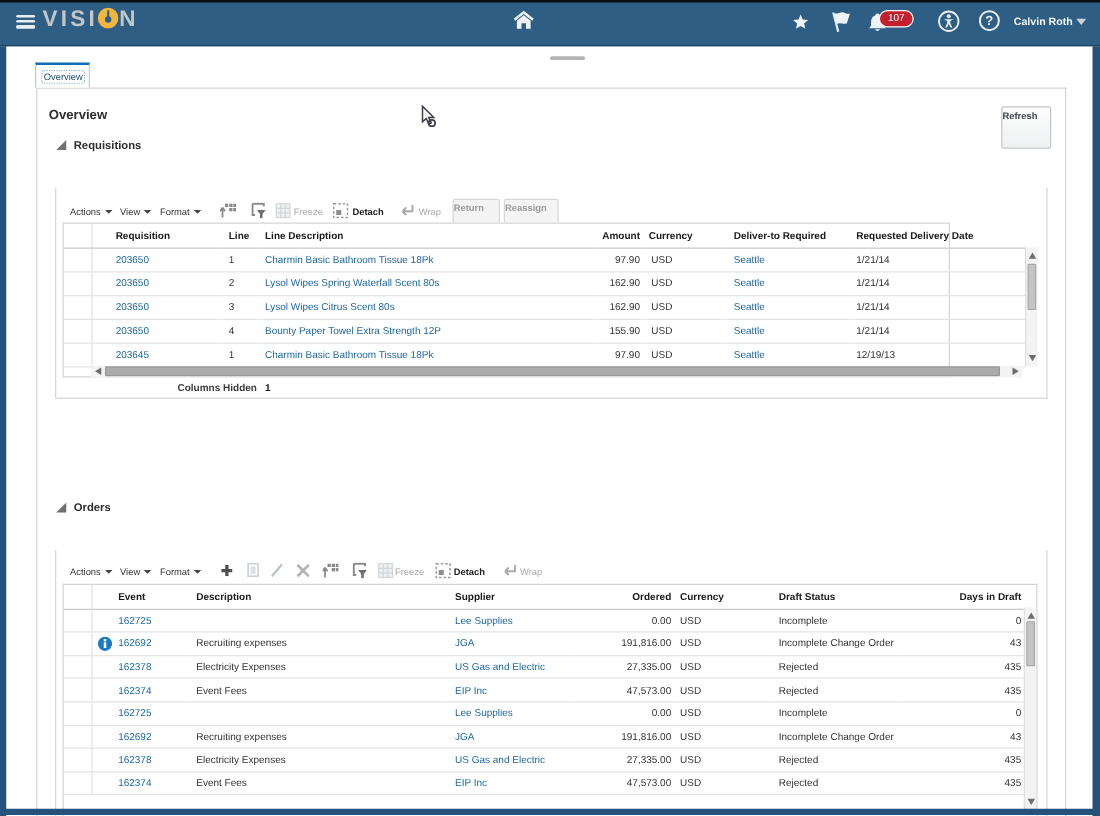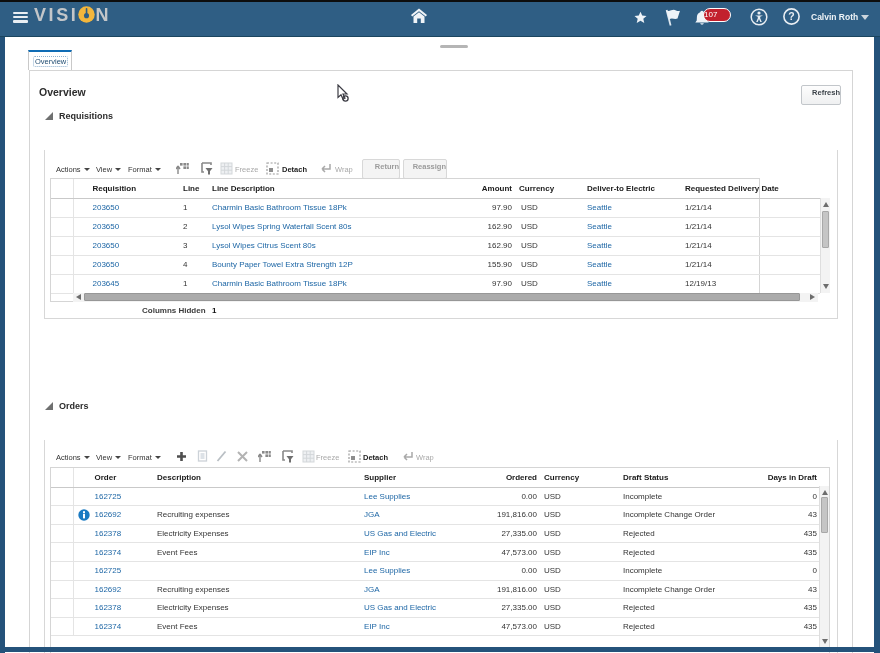--- a/index.html
+++ b/index.html
@@ -12,38 +12,38 @@
   border-top:2px solid #0d0d0d;border-bottom:1px solid #1b455f}
 #hamb div{position:absolute;left:0;width:15px;height:2.6px;background:#e9eef3;border-radius:1px}
 #logo{position:absolute;left:34px;top:3px;height:24px;color:#c7c9cb;font-weight:bold;
   font-size:18px;letter-spacing:2.6px;white-space:nowrap;color:#c3c6c9}
 .nbicon{position:absolute}
 #search{position:absolute;left:441px;top:4px;width:183px;height:20px;background:#45739b;
   border:1px solid #55809f;border-radius:10px}
 #search span{position:absolute;left:10px;top:5px;font-size:8.5px;color:#bfd0de}
 #badge{position:absolute;left:703px;top:6px;width:28px;height:14px;background:#c2202d;
   border:1.5px solid #fff;border-radius:8px;color:#fff;font-size:8px;font-weight:normal;
-  text-align:left;line-height:11px}
+  text-align:center;line-height:11px}
 #uname{position:absolute;left:811px;top:10px;font-size:8.5px;font-weight:bold;color:#eef3f7}
 
 #ledge{position:absolute;left:0;top:37px;width:5px;height:616px;background:#24527a;z-index:9}
 #redge{position:absolute;left:874px;top:37px;width:6px;height:616px;background:#24527a;z-index:9}
 #bedge{position:absolute;left:0;top:647px;width:880px;height:5px;background:#24527a;z-index:9}
 #grip{position:absolute;left:440px;top:45px;width:28px;height:3px;background:#b5b5b5;border-radius:2px}
 
 #ovtab{position:absolute;left:28px;top:50px;width:44px;height:20px;background:#fff;
   border:1px solid #c9c9c9;border-top:2px solid #0f6cb5;border-bottom:none;z-index:3}
 #ovtab span{position:absolute;left:4px;top:4px;font-size:7.5px;color:#1c4a70;
   border:1px dotted #8fb2d0;border-radius:2px;padding:0 1px}
 #panel{position:absolute;left:29px;top:70px;width:824px;height:583px;background:#fff;
   border:1px solid #d5d5d5;border-bottom:none}
 h1.pgtitle{position:absolute;left:39px;top:85.5px;font-size:10.5px;font-weight:bold;color:#2d2d2d}
-.btn{position:absolute;height:20px;border:1px solid #c2c6ca;border-radius:2px;
+.btn{position:absolute;height:34px;border:1px solid #c2c6ca;border-radius:2px;
   background:linear-gradient(#fdfdfd,#eff0f1);font-size:7.5px;font-weight:bold;color:#3d444b;
-  text-align:right;line-height:14px}
+  text-align:left;line-height:14px}
 .btn.dis{color:#9b9b9b;background:#f4f4f4;border-color:#d8d8d8;font-weight:bold}
 
 .sechdr{position:absolute;font-size:9px;font-weight:bold;color:#2d2d2d}
 .disc{position:absolute;width:0;height:0;border-left:8px solid transparent;border-bottom:8px solid #6f7070}
 .tabrow{position:absolute;left:44px;width:794px;height:21px;border-bottom:1px solid #d7d7d7}
 .ltab{position:absolute;top:0;height:21px;background:#fff;border:1px solid #d7d7d7;
   border-top:2px solid #0f6cb5;border-bottom:1px solid #fff;font-size:7.5px;font-weight:bold;
   color:#333;text-align:center}
 .tlink{position:absolute;font-size:7.5px;color:#1d66a5;white-space:nowrap}
 .warn{position:absolute;width:0;height:0;border-left:5px solid transparent;
@@ -186,21 +186,21 @@
           <col style="width:141px">
         </colgroup>
 <tbody>
           <tr class="hdr">
             <td class="sel"></td>
             <td style="padding-left:19px">Requisition</td>
             <td>Line</td>
             <td>Line Description</td>
             <td class="rt">Amount</td>
             <td>Currency</td>
-            <td>Deliver-to Electric</td>
+            <td>Deliver-to Required</td>
             <td>Requested Delivery Date</td>
           </tr>
 <tr>
             <td class="sel"></td>
             <td style="padding-left:19px"><a class="lk">203650</a></td>
             <td>1</td>
             <td><a class="lk">Charmin Basic Bathroom Tissue 18Pk</a></td>
             <td class="rt">97.90</td>
             <td style="padding-left:8px">USD</td>
             <td><a class="lk">Seattle</a></td>
@@ -326,21 +326,21 @@
           <col style="width:207px">
           <col style="width:97px">
           <col style="width:83px">
           <col style="width:79px">
           <col style="width:100px">
           <col style="width:102px">
         </colgroup>
 <tbody>
           <tr class="hdr">
             <td class="sel"></td>
-            <td style="padding-left:21px">Order</td>
+            <td style="padding-left:21px">Event</td>
             <td>Description</td>
             <td>Supplier</td>
             <td class="rt">Ordered</td>
             <td>Currency</td>
             <td>Draft Status</td>
             <td class="rt" style="padding-right:2px">Days in Draft</td>
           </tr>
 <tr>
             <td class="sel"></td>
             <td style="padding-left:21px"><a class="lk">162725</a></td>

